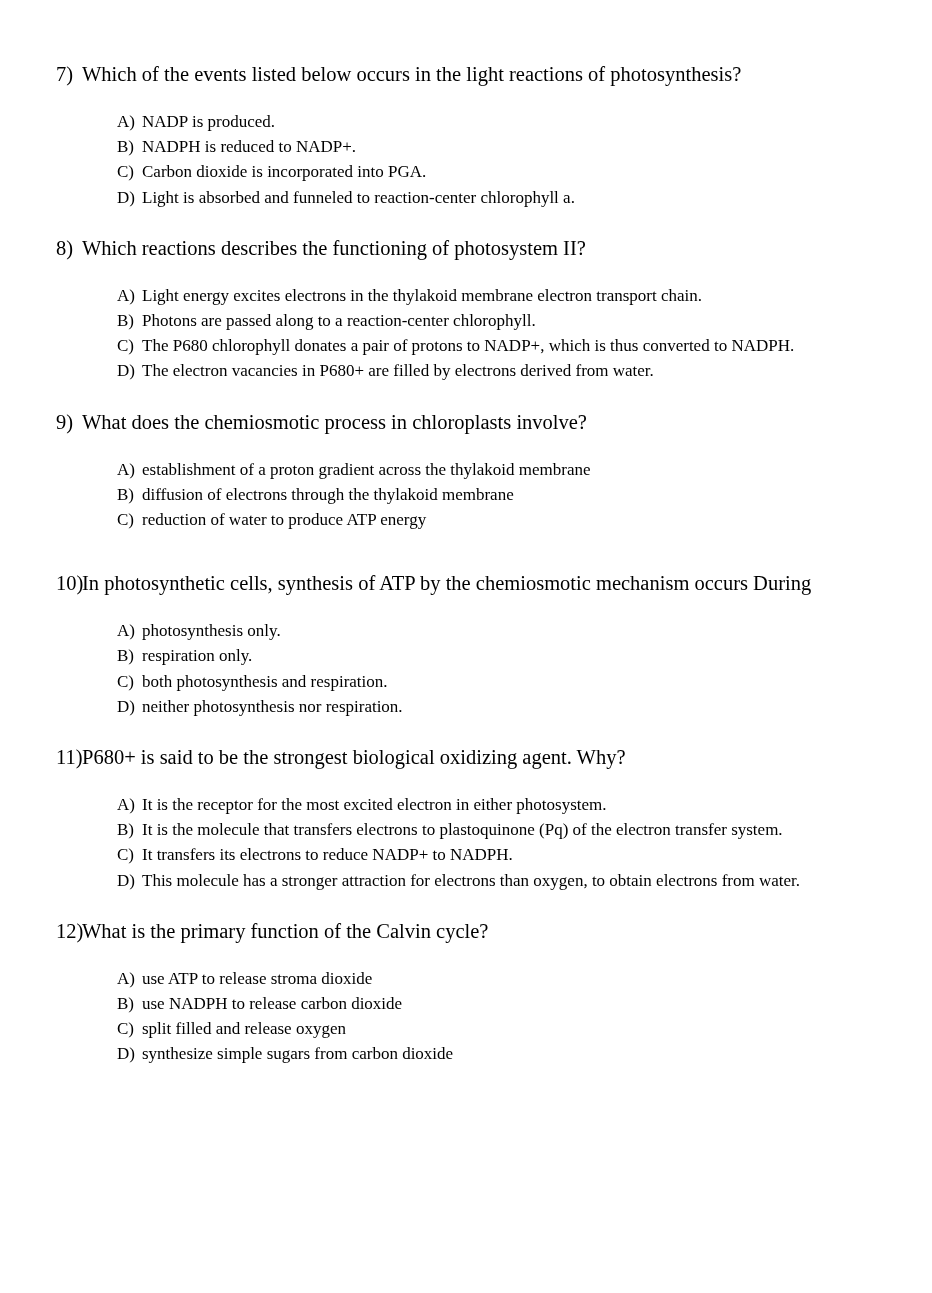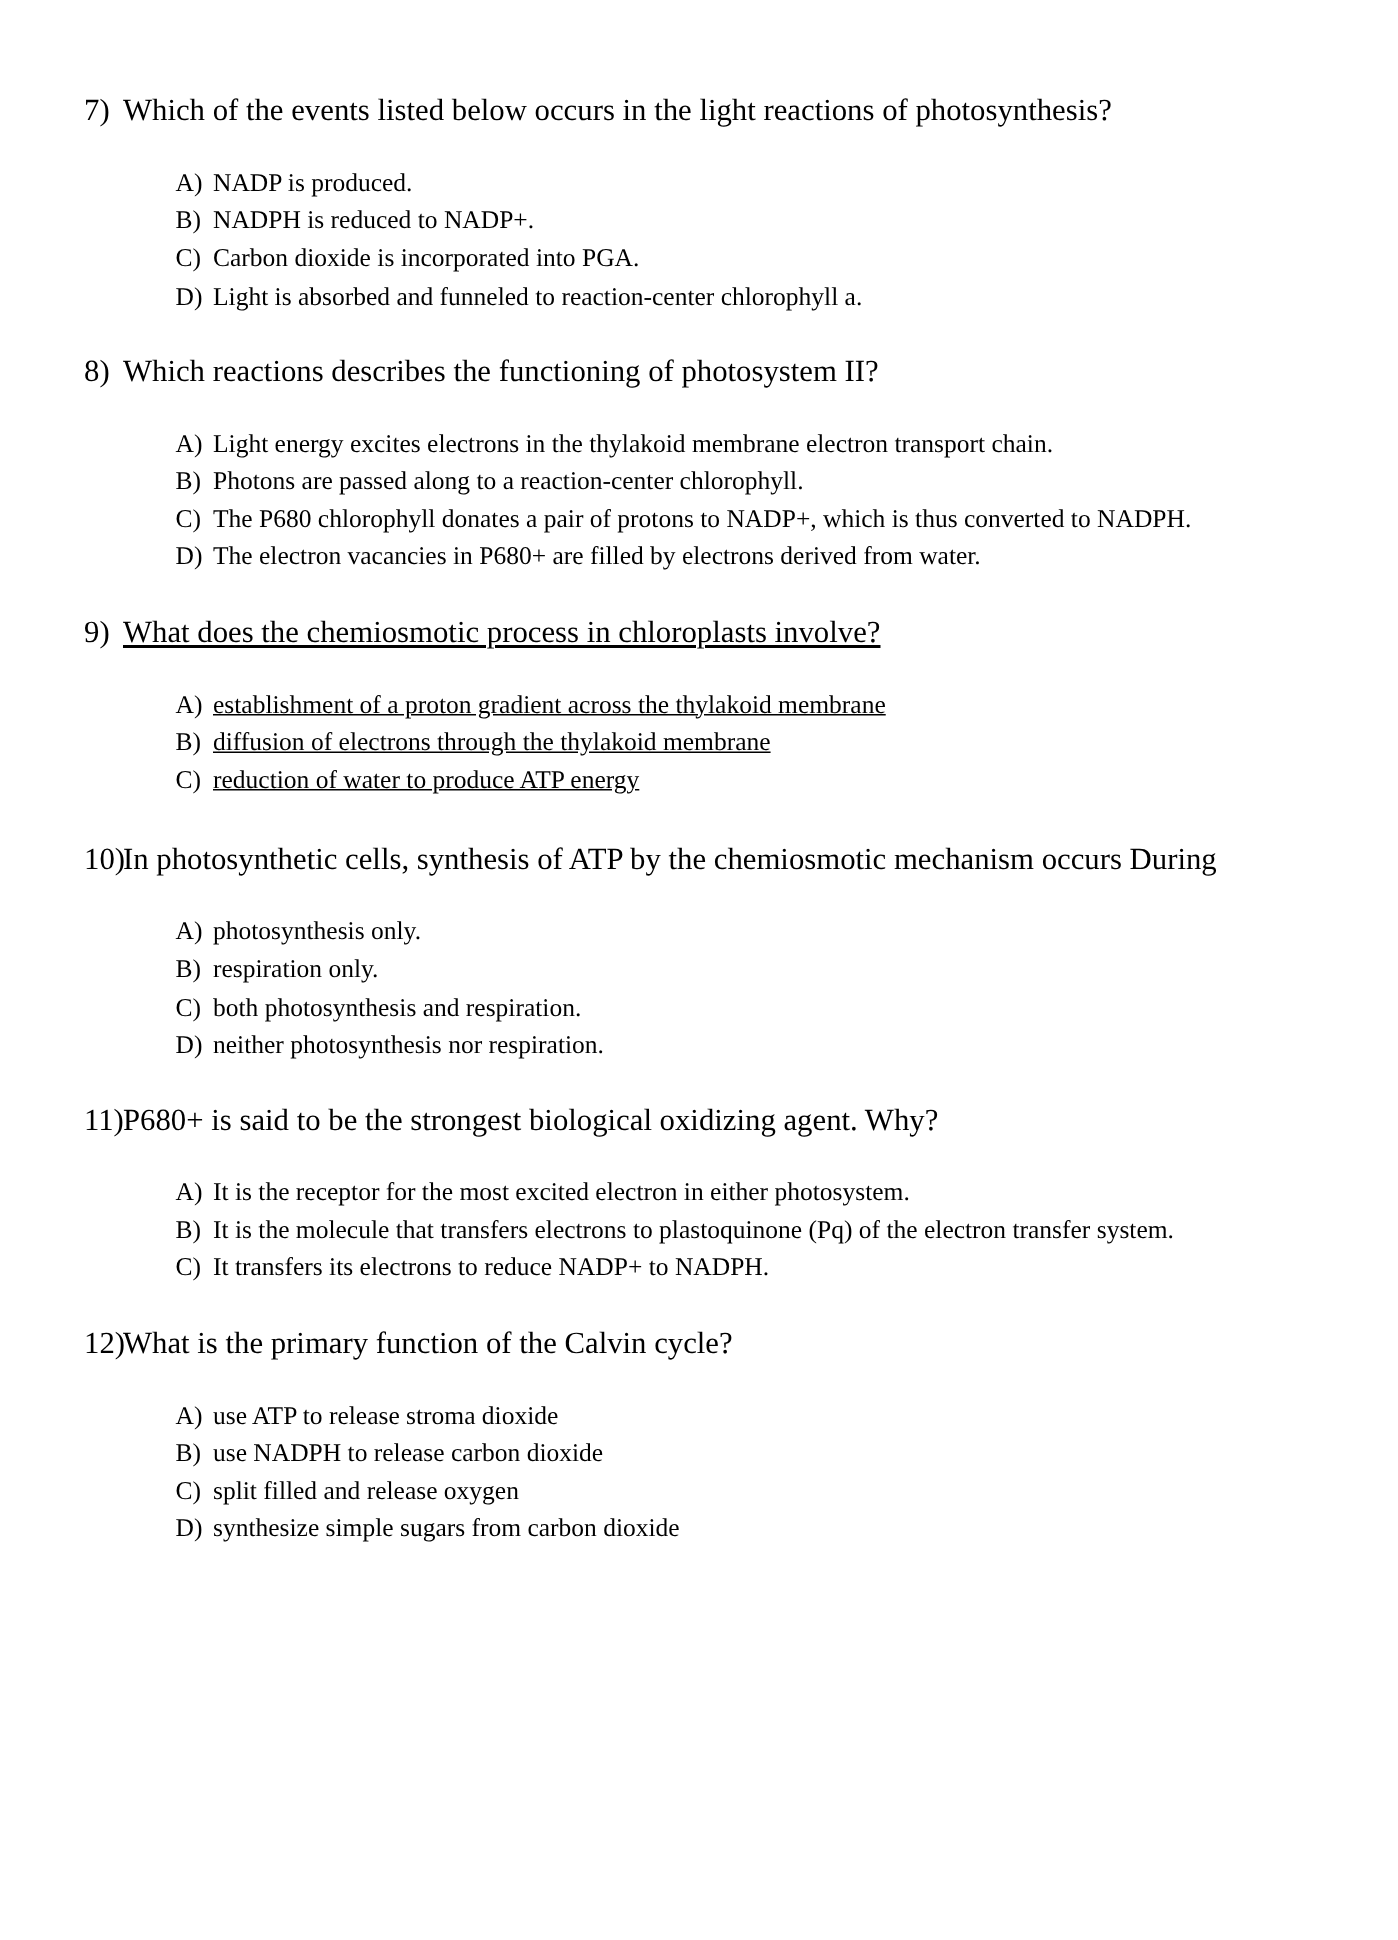--- a/index.html
+++ b/index.html
@@ -57,21 +57,21 @@
     white-space: pre-wrap;
   }
   .option > .olabel {
     display: inline-block;
     width: 25px;
     margin-left: -25px;
   }
 
   
   .gap-sm { margin-bottom: 26px; }
-  .gap-md { margin-bottom: 29px; text-decoration: underline; }
+  .gap-md { margin-bottom: 39px; }
 </style>
 </head>
 <body>
 
 <div id="page">
 
   <div class="question-block gap-sm">
     <div class="question-stem"><span class="qnum">7)</span><span>Which of the events listed below occurs in the light reactions of photosynthesis?</span></div>
     <ul class="options">
       <li class="option"><span class="olabel">A)</span><span>NADP is produced.</span></li>
@@ -109,20 +109,21 @@
       <li class="option"><span class="olabel">D)</span><span>neither photosynthesis nor respiration.</span></li>
     </ul>
   </div>
 
   <div class="question-block gap-sm">
     <div class="question-stem"><span class="qnum">11)</span><span>P680+ is said to be the strongest biological oxidizing agent. Why?</span></div>
     <ul class="options">
       <li class="option"><span class="olabel">A)</span><span>It is the receptor for the most excited electron in either photosystem.</span></li>
       <li class="option"><span class="olabel">B)</span><span>It is the molecule that transfers electrons to plastoquinone (Pq) of the electron transfer system.</span></li>
       <li class="option"><span class="olabel">C)</span><span>It transfers its electrons to reduce NADP+ to NADPH.</span></li>
+      <li class="option"><span class="olabel">D)</span><span>This molecule has a stronger attraction for electrons than oxygen, to obtain electrons from water.</span></li>
     </ul>
   </div>
 
   <div class="question-block">
     <div class="question-stem"><span class="qnum">12)</span><span>What is the primary function of the Calvin cycle?</span></div>
     <ul class="options">
       <li class="option"><span class="olabel">A)</span><span>use ATP to release stroma dioxide</span></li>
       <li class="option"><span class="olabel">B)</span><span>use NADPH to release carbon dioxide</span></li>
       <li class="option"><span class="olabel">C)</span><span>split filled and release oxygen</span></li>
       <li class="option"><span class="olabel">D)</span><span>synthesize simple sugars from carbon dioxide</span></li>

